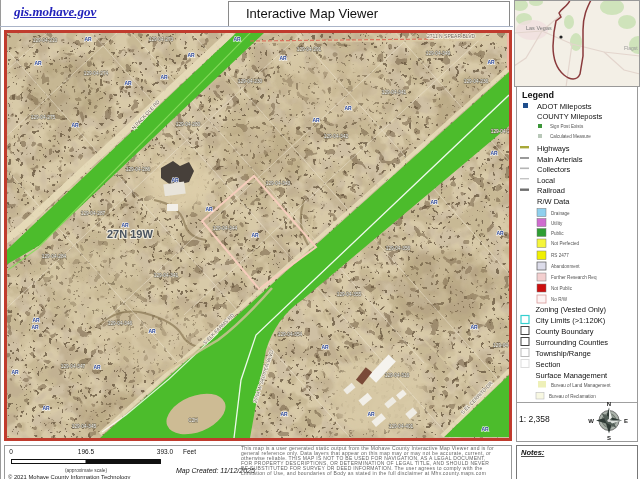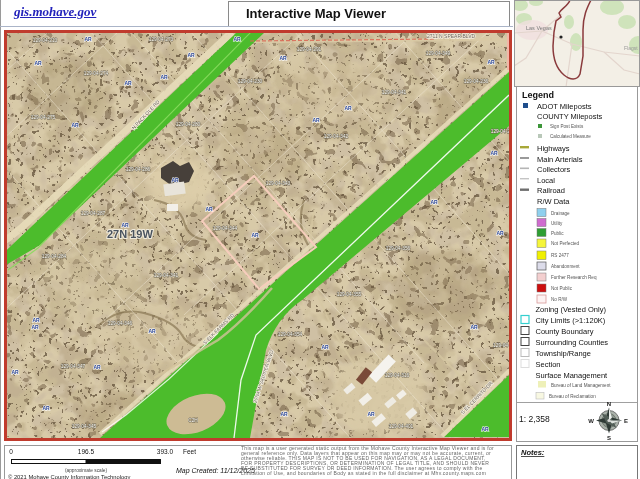--- a/index.html
+++ b/index.html
@@ -9,21 +9,21 @@
 </style>
 </head>
 <body>
 
 <div class="abs" style="left:0;top:0;width:1px;height:479px;background:#9a9a9a;"></div>
 
 <div class="abs" style="left:14px;top:4px;font-family:'Liberation Serif',serif;font-weight:bold;font-style:italic;font-size:13px;color:#2222bb;text-decoration:underline;">gis.mohave.gov</div>
 
 <div class="abs" style="left:228px;top:1px;width:280px;height:24px;border:1px solid #8a8a8a;background:#ffffff;"></div>
 
-<div class="abs" style="left:246px;top:6px;font-size:13px;font-weight:bold;color:#111;">Interactive Map Viewer</div>
+<div class="abs" style="left:246px;top:6px;font-size:13px;font-weight:normal;color:#111;">Interactive Map Viewer</div>
 
 <div class="abs" style="left:0;top:26px;width:513px;height:1px;background:#aab4c8;"></div>
 
 <svg class="abs" style="left:4px;top:30px;" width="508" height="411" viewBox="0 0 508 411">
   <defs>
     <clipPath id="mapclip">
         <rect x="3" y="3" width="502" height="405"></rect>
       </clipPath>
     <filter id="speckA" x="0" y="0" width="100%" height="100%">
       <feTurbulence type="fractalNoise" baseFrequency="0.25" numOctaves="2" seed="11" result="n"></feTurbulence>

